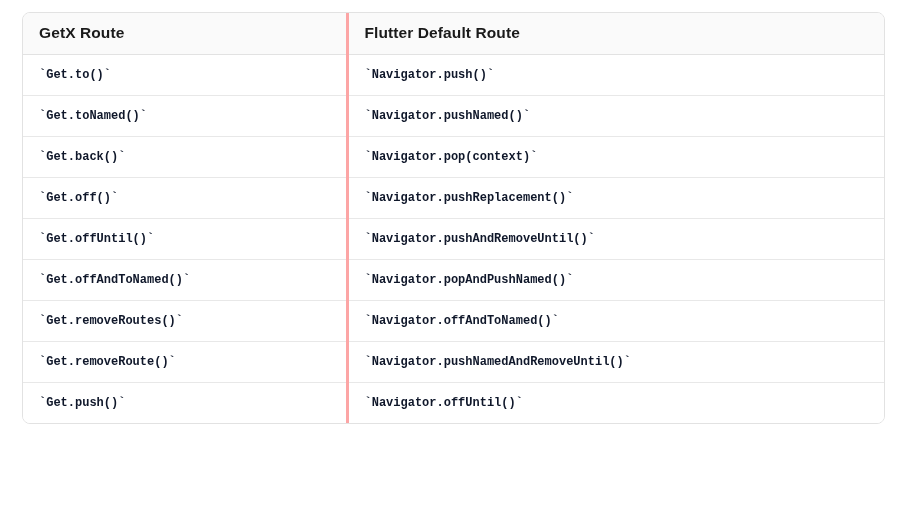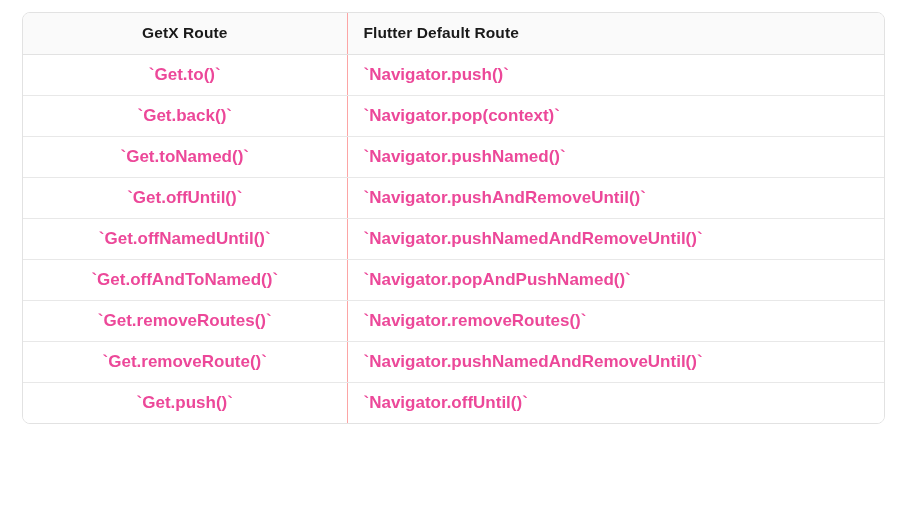--- a/index.html
+++ b/index.html
@@ -41,28 +41,27 @@
     font-weight: 700;
     color: #1a1a1a;
     height: 41px;
     padding: 0 16px;
     border-bottom: 1px solid #e2e2e2;
     letter-spacing: 0.1px;
   }
   table.routes th:first-child,
   table.routes td:first-child {
     width: 324px;
-    border-right: 1px solid #fca5a5;
-    text-align: center;
+    border-right: 3px solid #fca5a5;
   }
   table.routes td {
-    font-family: Liberation Sans, sans-serif;
-    font-size: 17px;
+    font-family: Liberation Mono, monospace;
+    font-size: 12px;
     font-weight: 700;
-    color: #ec4899;
+    color: #0f172a;
     height: 41px;
     vertical-align: middle;
     padding: 0 16px;
     border-bottom: 1px solid #e8e8e8;
     background: #ffffff;
     white-space: nowrap;
   }
   table.routes tbody tr:last-child td {
     border-bottom: none;
   }
@@ -78,42 +77,42 @@
           <th>GetX Route</th>
           <th>Flutter Default Route</th>
         </tr>
       </thead>
       <tbody>
         <tr>
           <td>`Get.to()`</td>
           <td>`Navigator.push()`</td>
         </tr>
         <tr>
+          <td>`Get.toNamed()`</td>
+          <td>`Navigator.pushNamed()`</td>
+        </tr>
+        <tr>
           <td>`Get.back()`</td>
           <td>`Navigator.pop(context)`</td>
         </tr>
         <tr>
-          <td>`Get.toNamed()`</td>
-          <td>`Navigator.pushNamed()`</td>
+          <td>`Get.off()`</td>
+          <td>`Navigator.pushReplacement()`</td>
         </tr>
         <tr>
           <td>`Get.offUntil()`</td>
           <td>`Navigator.pushAndRemoveUntil()`</td>
-        </tr>
-        <tr>
-          <td>`Get.offNamedUntil()`</td>
-          <td>`Navigator.pushNamedAndRemoveUntil()`</td>
         </tr>
         <tr>
           <td>`Get.offAndToNamed()`</td>
           <td>`Navigator.popAndPushNamed()`</td>
         </tr>
         <tr>
           <td>`Get.removeRoutes()`</td>
-          <td>`Navigator.removeRoutes()`</td>
+          <td>`Navigator.offAndToNamed()`</td>
         </tr>
         <tr>
           <td>`Get.removeRoute()`</td>
           <td>`Navigator.pushNamedAndRemoveUntil()`</td>
         </tr>
         <tr>
           <td>`Get.push()`</td>
           <td>`Navigator.offUntil()`</td>
         </tr>
       </tbody>

